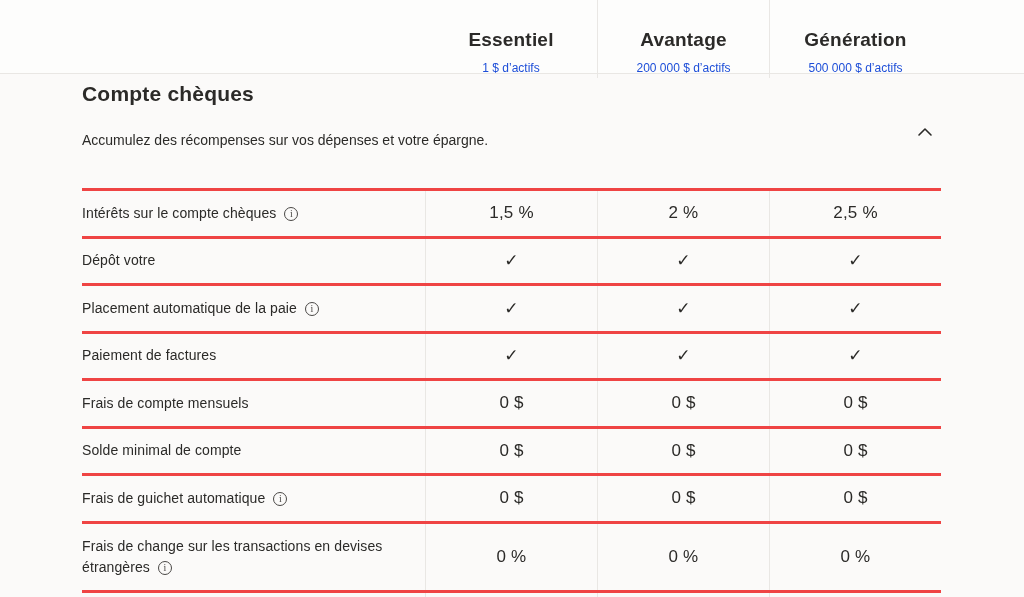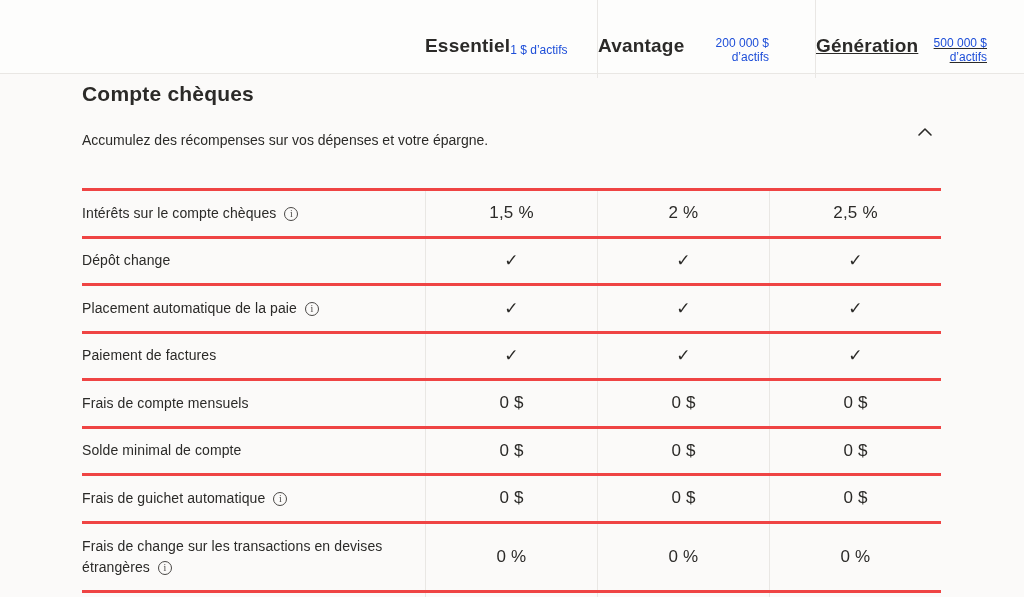--- a/index.html
+++ b/index.html
@@ -18,23 +18,24 @@
     height: 74px;
     background: #fdfdfc;
     border-bottom: 1px solid #e9e7e4;
   }
   .tier {
     position: absolute;
     top: 0;
     width: 172px;
     height: 78px;
     display: flex;
+    flex-direction: column;
     align-items: center;
     justify-content: flex-start;
-    padding-top: 12px;
+    padding-top: 28px;
     text-align: center;
   }
   .tier.bordered { border-left: 1px solid #e9e7e4; text-align: right; }
   .tier-name {
     font-size: 19px;
     font-weight: 700;
     line-height: 23px;
     letter-spacing: 0.2px;
   }
   .tier-assets {
@@ -136,21 +137,21 @@
 
 <div class="plan-header">
   <div class="tier" style="left:425px;">
     <div class="tier-name">Essentiel</div>
     <div class="tier-assets">1 $ d’actifs</div>
   </div>
   <div class="tier bordered" style="left:597px;">
     <div class="tier-name">Avantage</div>
     <div class="tier-assets">200 000 $ d’actifs</div>
   </div>
-  <div class="tier bordered" style="left:815px;text-decoration:underline;">
+  <div class="tier bordered" style="left:769px;">
     <div class="tier-name">Génération</div>
     <div class="tier-assets">500 000 $ d’actifs</div>
   </div>
 </div>
 
 <div class="section-head">
   <div class="section-title">Compte chèques</div>
   <div class="section-subtitle">Accumulez des récompenses sur vos dépenses et votre épargne.</div>
   <button class="collapse-btn">
     <span style="display:flex;">
@@ -170,21 +171,21 @@
       </div>
     </div>
     <div class="value-cell">1,5 %</div>
     <div class="value-cell">2 %</div>
     <div class="value-cell">2,5 %</div>
   </div>
 
   <div class="row">
     <div class="label-cell">
       <div class="label-inner">
-        <span class="label-text">Dépôt change</span>
+        <span class="label-text">Dépôt votre</span>
       </div>
     </div>
     <div class="value-cell">✓</div>
     <div class="value-cell">✓</div>
     <div class="value-cell">✓</div>
   </div>
 
   <div class="row">
     <div class="label-cell">
       <div class="label-inner">

